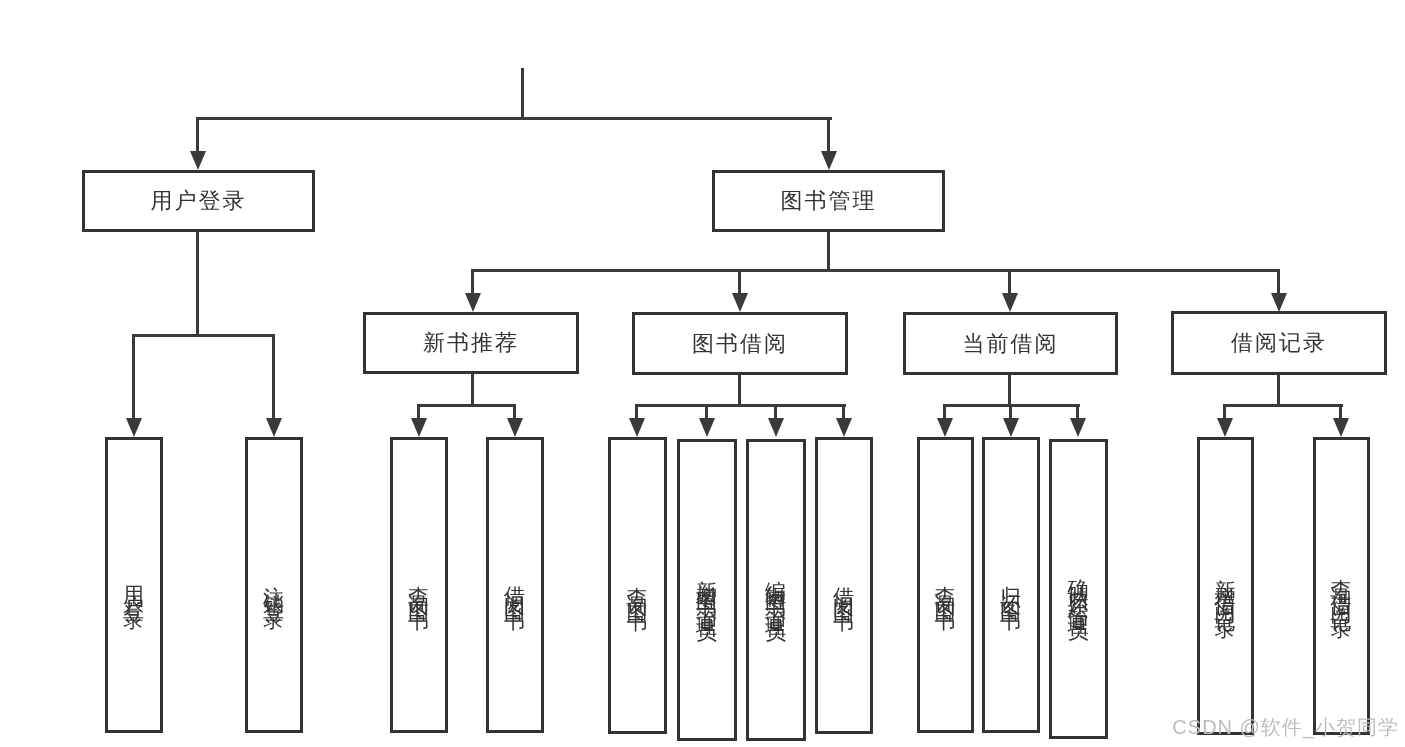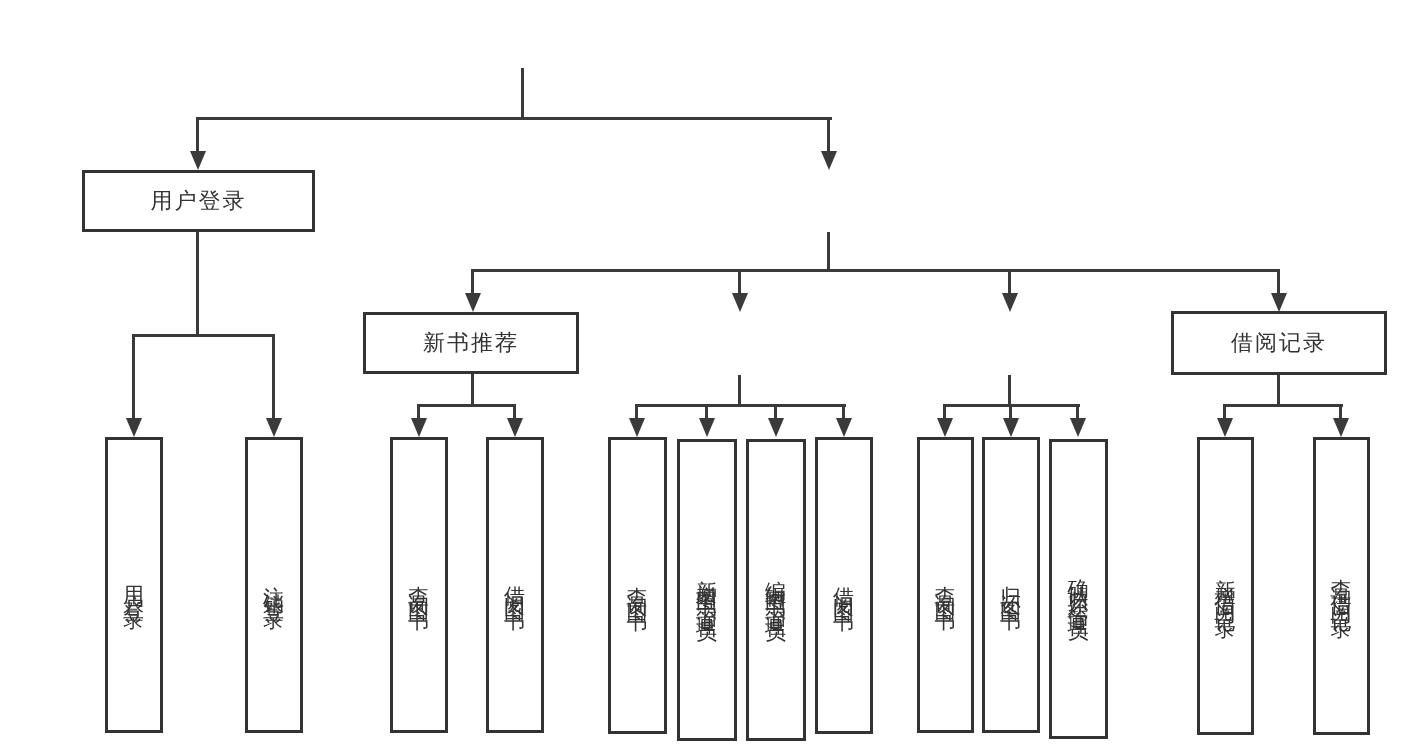--- a/index.html
+++ b/index.html
@@ -110,22 +110,25 @@
 
   <div class="ln" style="left:1277px;top:375px;width:3px;height:32px"></div>
   <div class="ln" style="left:1224px;top:404px;width:119px;height:3px"></div>
   <div class="ln" style="left:1223px;top:404px;width:3px;height:16px"></div>
   <div class="arw" style="left:1217px;top:418px"></div>
   <div class="ln" style="left:1339px;top:404px;width:3px;height:16px"></div>
   <div class="arw" style="left:1333px;top:418px"></div>
 
 
   <div class="node h" style="left:82px;top:170px;width:233px;height:62px">用户登录</div>
+  <div class="node h" style="left:712px;top:170px;width:233px;height:62px">图书管理</div>
 
   <div class="node h" style="left:363px;top:312px;width:216px;height:62px">新书推荐</div>
+  <div class="node h" style="left:632px;top:312px;width:216px;height:63px">图书借阅</div>
+  <div class="node h" style="left:903px;top:312px;width:215px;height:63px">当前借阅</div>
   <div class="node h" style="left:1171px;top:311px;width:216px;height:64px">借阅记录</div>
 
   <div class="node leaf" style="left:105px;top:437px;width:58px;height:296px">
     <span>用户登录</span>
   </div>
   <div class="node leaf" style="left:245px;top:437px;width:58px;height:296px">
     <span>注销登录</span>
   </div>
 
   <div class="node leaf" style="left:390px;top:437px;width:58px;height:296px">
@@ -158,14 +161,15 @@
     <span>确认归还（管理员）</span>
   </div>
 
   <div class="node leaf" style="left:1197px;top:437px;width:57px;height:298px">
     <span>新增借阅记录</span>
   </div>
   <div class="node leaf" style="left:1313px;top:437px;width:57px;height:298px">
     <span>查询借阅记录</span>
   </div>
 
+  <div class="watermark">CSDN @软件_小贺同学</div>
 
 </div>
 
 </body></html>

